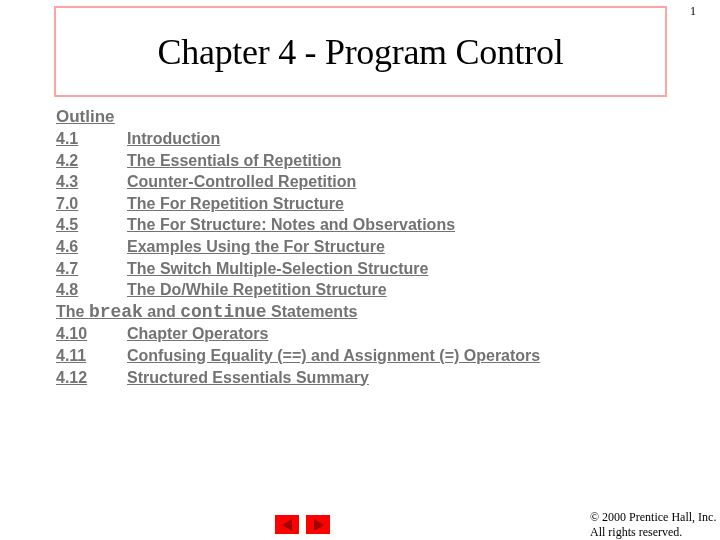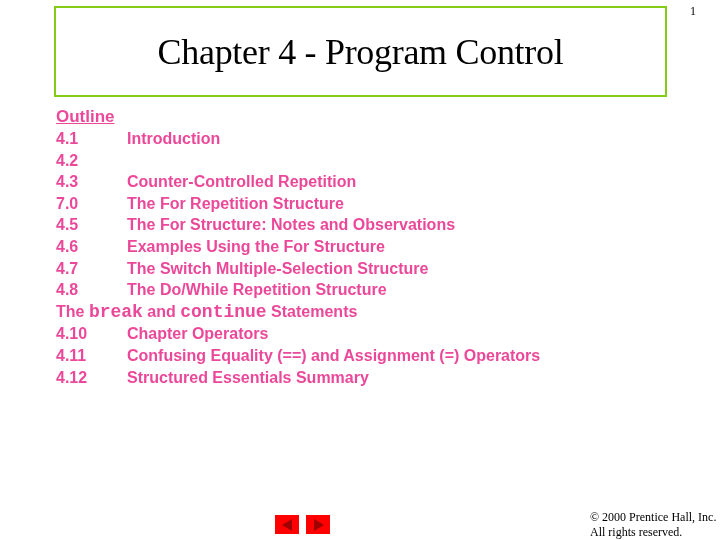--- a/index.html
+++ b/index.html
@@ -3,31 +3,32 @@
 <meta charset="utf-8">
 <style>
   html, body { margin: 0; padding: 0; background: #ffffff; }
   body { width: 720px; height: 540px; position: relative; overflow: hidden; }
   .slide-num {
     position: absolute; left: 690px; top: 4px;
     font-family: "Liberation Serif", serif; font-size: 12px; color: #000;
   }
   .title-box {
     position: absolute; left: 54px; top: 6px; width: 609px; height: 87px;
-    border: 2px solid #84cc16; box-sizing: content-box;
+    border: 2px solid #fca5a5; box-sizing: content-box;
     display: flex; align-items: center; justify-content: center;
   }
   .title {
     font-family: "Liberation Serif", serif; font-size: 36px; color: #000;
     margin: 0; font-weight: normal; letter-spacing: -0.3px;
   }
   .outline {
     position: absolute; left: 56px; top: 106px;
-    font-family: "Liberation Sans", sans-serif; font-weight: bold; color: #ec4899;
+    font-family: "Liberation Sans", sans-serif; font-weight: bold; color: #737373;
     font-size: 16px;
+    text-decoration: underline;
   }
   .outline-heading {
     font-size: 17px; text-decoration: underline; line-height: 22px; margin: 0;
   }
   .outline-row { display: flex; line-height: 21.6px; white-space: nowrap; }
   .outline-num { width: 71px; flex: none; }
   .outline-text code {
     font-family: "Liberation Mono", monospace; font-weight: bold; font-size: 18px;
   }
   .nav {
@@ -55,20 +56,21 @@
 
 <div class="outline">
   <div class="outline-heading">Outline</div>
   <div id="outline-list">
       <div class="outline-row">
         <span class="outline-num">4.1</span>
         <span class="outline-text"><span style="white-space: pre;">Introduction</span></span>
       </div>
       <div class="outline-row">
         <span class="outline-num">4.2</span>
+        <span class="outline-text"><span style="white-space: pre;">The Essentials of Repetition</span></span>
       </div>
       <div class="outline-row">
         <span class="outline-num">4.3</span>
         <span class="outline-text"><span style="white-space: pre;">Counter-Controlled Repetition</span></span>
       </div>
       <div class="outline-row">
         <span class="outline-num">7.0</span>
         <span class="outline-text"><span style="white-space: pre; margin-top: 8px;">The For Repetition Structure</span></span>
       </div>
       <div class="outline-row">

